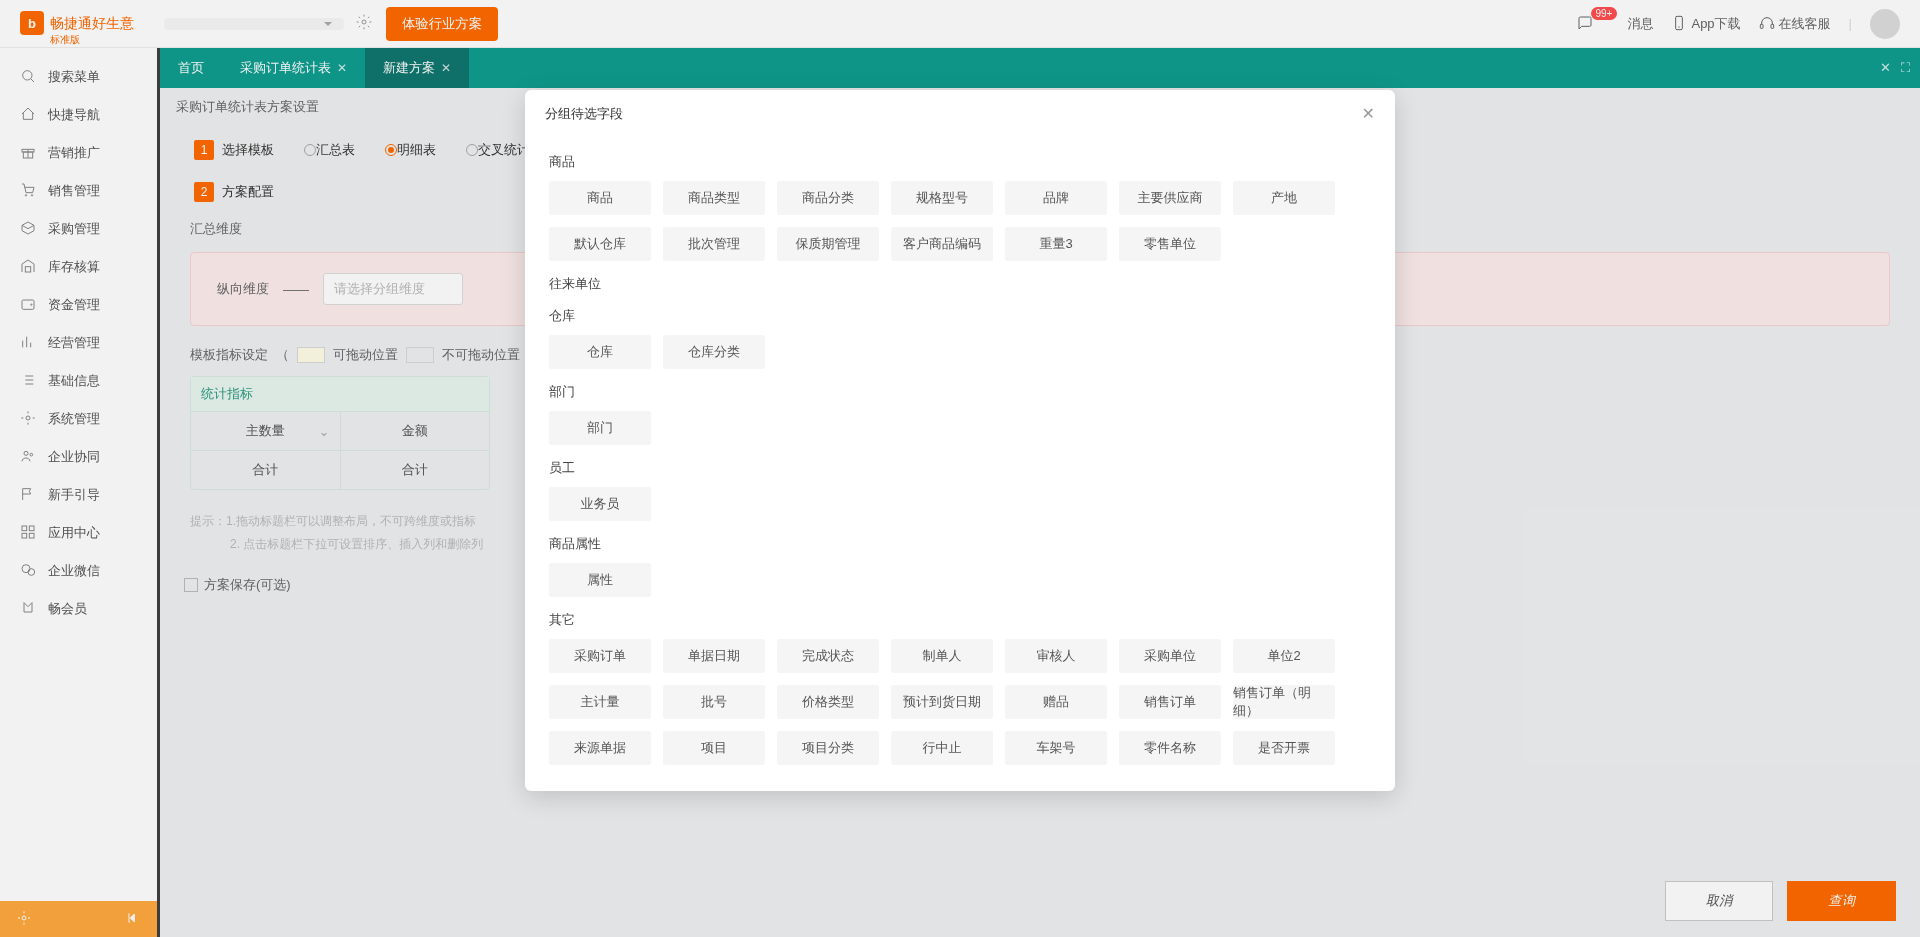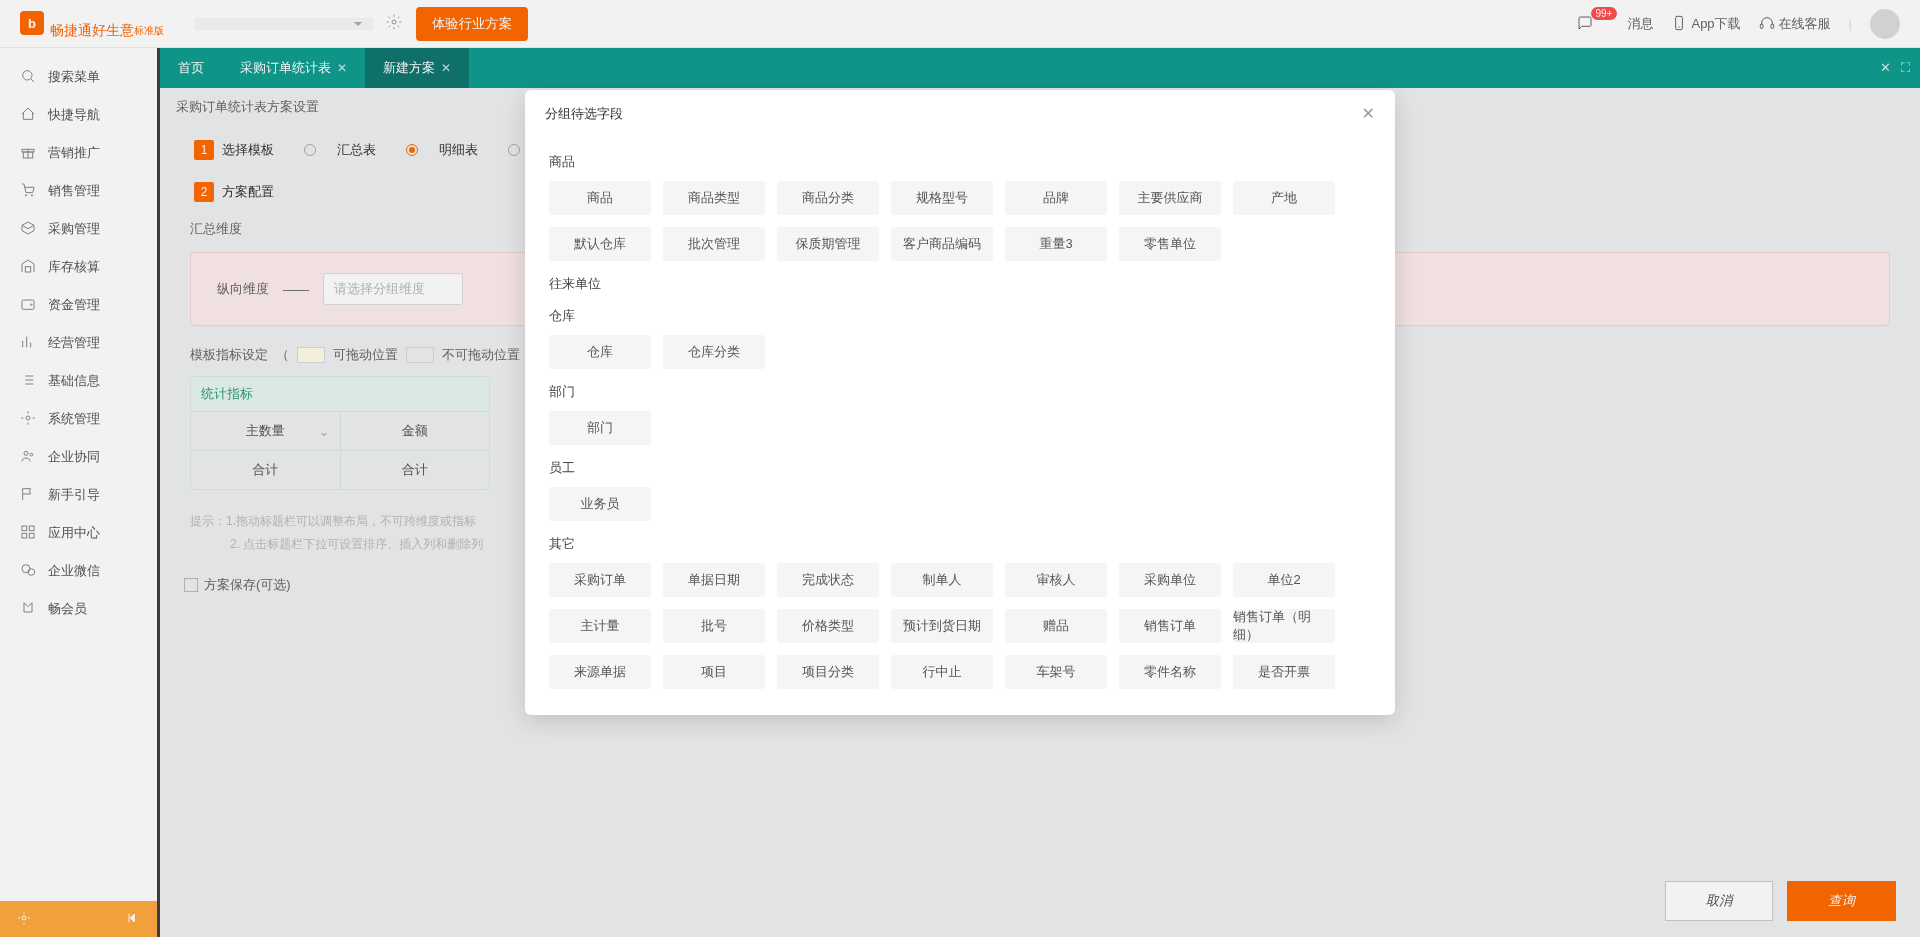--- a/index.html
+++ b/index.html
@@ -2,21 +2,21 @@
 <html><head>
 <meta charset="utf-8">
 <style>
 *{box-sizing:border-box;margin:0;padding:0;font-family:"Microsoft YaHei",Arial,sans-serif;}
 body{background:#f5f5f5;width:1920px;height:937px;overflow:hidden;position:relative;font-size:13px;color:#333;}
 .topbar{height:48px;background:#fff;display:flex;align-items:center;padding:0 20px;border-bottom:1px solid #eee;}
 .logo{display:flex;align-items:center;gap:6px;}
 .logo-icon{width:24px;height:24px;background:#ff6a00;border-radius:4px;display:flex;align-items:center;justify-content:center;color:#fff;font-weight:bold;}
 .logo-text{color:#ff6a00;font-size:14px;font-weight:500;}
 .logo-sub{color:#ff6a00;font-size:10px;margin-top:2px;}
-.logo-col{display:flex;flex-direction:row;line-height:1.1;margin-top:14px;}
+.logo-col{display:flex;flex-direction:column;line-height:1.1;margin-top:14px;}
 .org-select{margin-left:30px;background:#f7f7f7;border-radius:4px;padding:6px 30px 6px 14px;color:#888;position:relative;min-width:180px;}
 .org-select::after{content:'';position:absolute;right:12px;top:50%;border:4px solid transparent;border-top-color:#aaa;transform:translateY(-25%);}
 .gear{margin-left:12px;color:#999;}
 .btn-orange{margin-left:14px;background:#ff6a00;color:#fff;border:none;border-radius:4px;padding:8px 16px;cursor:pointer;}
 .top-right{margin-left:auto;display:flex;align-items:center;gap:18px;color:#666;}
 .badge{background:#ff4d4f;color:#fff;border-radius:8px;font-size:10px;padding:1px 5px;position:relative;top:-8px;left:-6px;}
 .icon-txt{display:flex;align-items:flex-start;gap:4px;cursor:pointer;}
 .avatar{width:30px;height:30px;border-radius:50%;background:#ddd;}
 .layout{display:flex;height:calc(100% - 48px);}
 .sidebar{width:160px;background:#fff;border-right:3px solid #404040;padding:10px 0;position:relative;}
@@ -26,21 +26,21 @@
 .main{flex:1;display:flex;flex-direction:column;background:#eef0f1;}
 .tabbar{height:40px;background:#0f9d8f;display:flex;align-items:center;color:#fff;}
 .tab{padding:0 18px;height:100%;display:flex;align-items:center;gap:6px;cursor:pointer;}
 .tab.active{background:#0f766e;}
 .tab .close{font-size:12px;opacity:.8;}
 .tabbar-right{margin-left:auto;display:flex;gap:10px;padding-right:10px;}
 .tabbar-right span{cursor:pointer;opacity:.8;}
 .crumb{padding:10px 16px;color:#666;background:#eef0f1;}
 .panel{margin:0 16px 8px;padding:14px 18px;display:flex;align-items:center;gap:18px;}
 .step-num{width:20px;height:20px;background:#ff6a00;color:#fff;font-size:12px;display:inline-flex;align-items:center;justify-content:center;border-radius:2px;margin-right:8px;}
-.radio{display:inline-flex;align-items:center;gap:21px;margin-left:12px;}
+.radio{display:inline-flex;align-items:center;gap:0;margin-left:12px;}
 .radio .dot{width:12px;height:12px;border:1px solid #aaa;border-radius:50%;position:relative;}
 .radio.sel .dot{border-color:#ff6a00;}
 .radio.sel .dot::after{content:'';position:absolute;inset:2px;background:#ff6a00;border-radius:50%;}
 .subhead{margin:6px 16px 8px 30px;color:#666;font-size:13px;}
 .dim-box{margin:6px 30px;background:#fdecec;border:1px solid #f6d4d4;border-radius:4px;padding:20px 26px;display:flex;align-items:center;gap:14px;color:#666;}
 .dim-input{background:#fff;border:1px solid #ddd;border-radius:3px;padding:6px 10px;color:#bbb;min-width:140px;}
 .tmpl-row{margin:14px 30px 6px;color:#666;display:flex;align-items:center;gap:8px;}
 .legend-box{width:28px;height:16px;display:inline-block;border:1px solid #d9d9d9;}
 .legend-box.drag{background:#fffde6;}
 .table-box{margin:6px 30px;border:1px solid #d9e8e1;border-radius:4px;width:300px;}
@@ -373,20 +373,26 @@
           <div class="opt">部门</div>
         </div>
       </div>
       <div class="group">
         <div class="group-title">员工</div>
         <div class="opts">
           <div class="opt">业务员</div>
         </div>
       </div>
       <div class="group">
+        <div class="group-title">商品属性</div>
+        <div class="opts">
+          <div class="opt">属性</div>
+        </div>
+      </div>
+      <div class="group">
         <div class="group-title">其它</div>
         <div class="opts">
           <div class="opt">采购订单</div>
           <div class="opt">单据日期</div>
           <div class="opt">完成状态</div>
           <div class="opt">制单人</div>
           <div class="opt">审核人</div>
           <div class="opt">采购单位</div>
           <div class="opt">单位2</div>
           <div class="opt">主计量</div>

